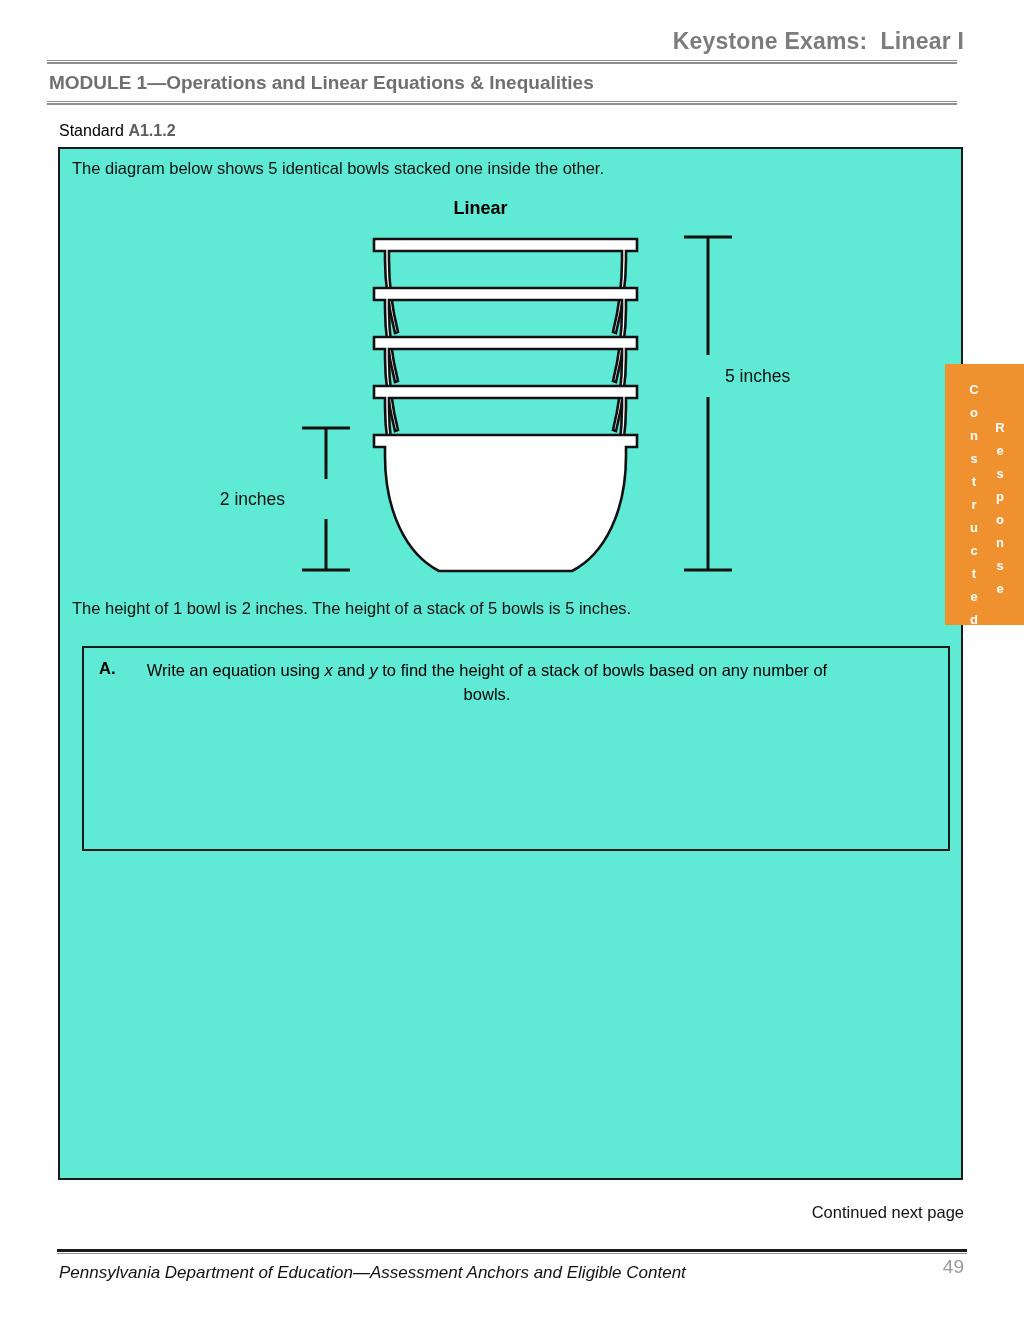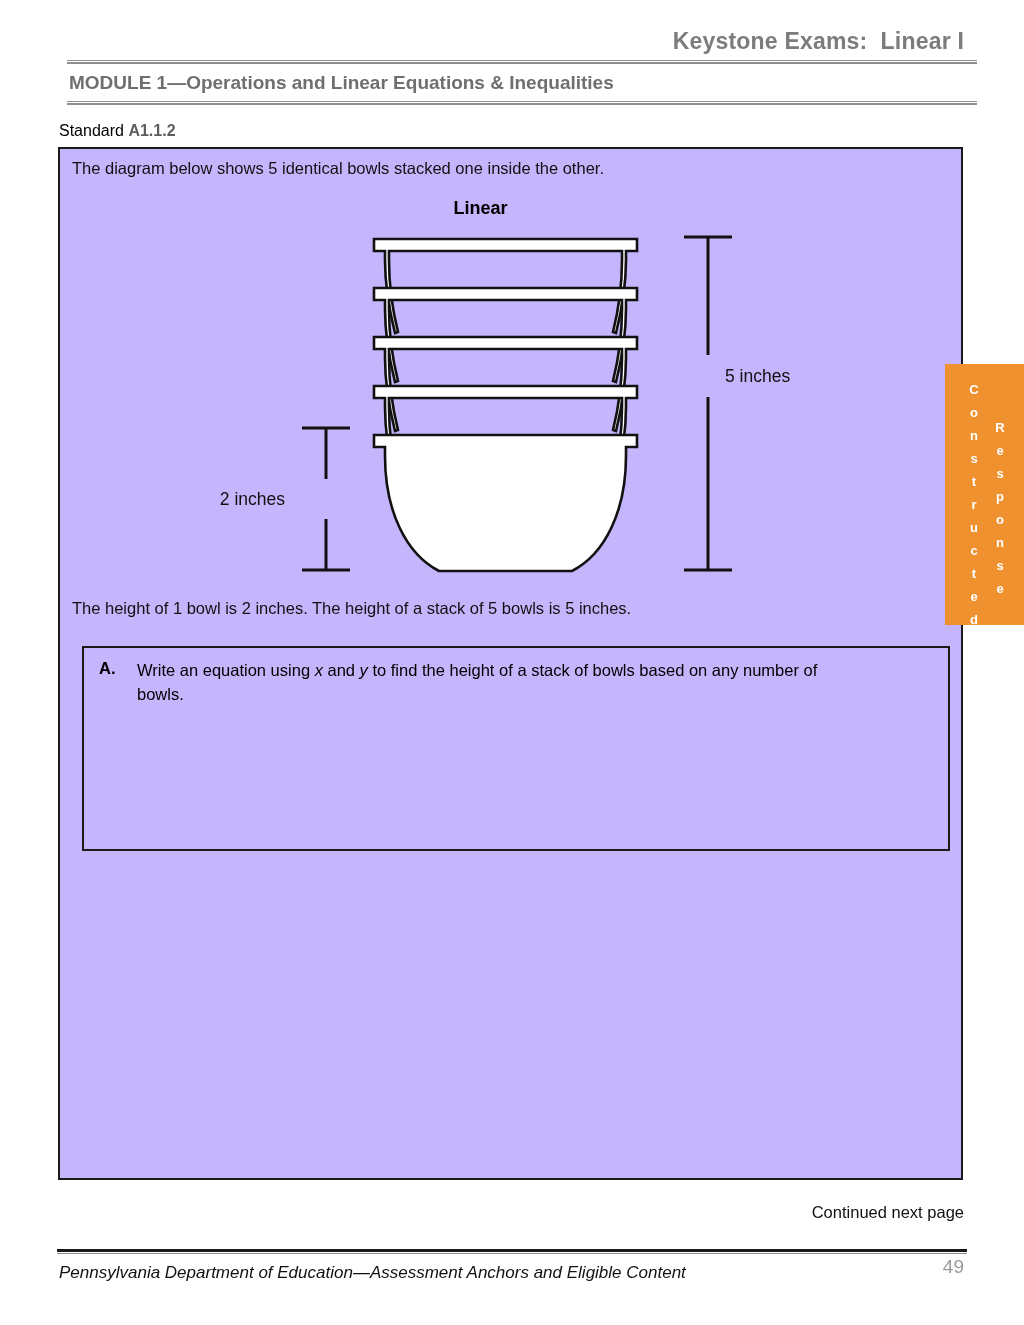--- a/index.html
+++ b/index.html
@@ -24,21 +24,21 @@
     font-size: 23px;
     font-weight: bold;
     color: #7c7c7c;
     letter-spacing: 0.2px;
     white-space: pre;
   }
 
   #module-band {
     position: absolute;
     top: 60px;
-    left: 67px;
+    left: 47px;
     width: 910px;
   }
   .rule-double {
     height: 4px;
     border-top: 1px solid #8e8e8e;
     border-bottom: 2px solid #8e8e8e;
     box-sizing: border-box;
   }
   #module-title {
     font-size: 19px;
@@ -60,21 +60,21 @@
 
   
   #question-box {
     position: absolute;
     left: 58px;
     top: 147px;
     width: 905px;
     height: 1033px;
     border: 2px solid #1a1a1a;
     box-sizing: border-box;
-    background: #c4b5fd;
+    background: #5eead4;
   }
 
   #intro-text {
     position: absolute;
     left: 12px;
     top: 10px;
     font-size: 16.5px;
     color: #111;
     white-space: nowrap;
   }
@@ -124,20 +124,21 @@
     font-size: 16.5px;
     font-weight: bold;
   }
   #part-a-text {
     position: absolute;
     left: 53px;
     top: 11px;
     width: 700px;
     font-size: 16.5px;
     line-height: 1.45;
+    text-align: center;
   }
   #part-a-text .var { font-style: italic; }
 
   #answer-row {
     position: absolute;
     left: 48px;
     top: 110px;
     display: flex;
     align-items: flex-end;
   }

